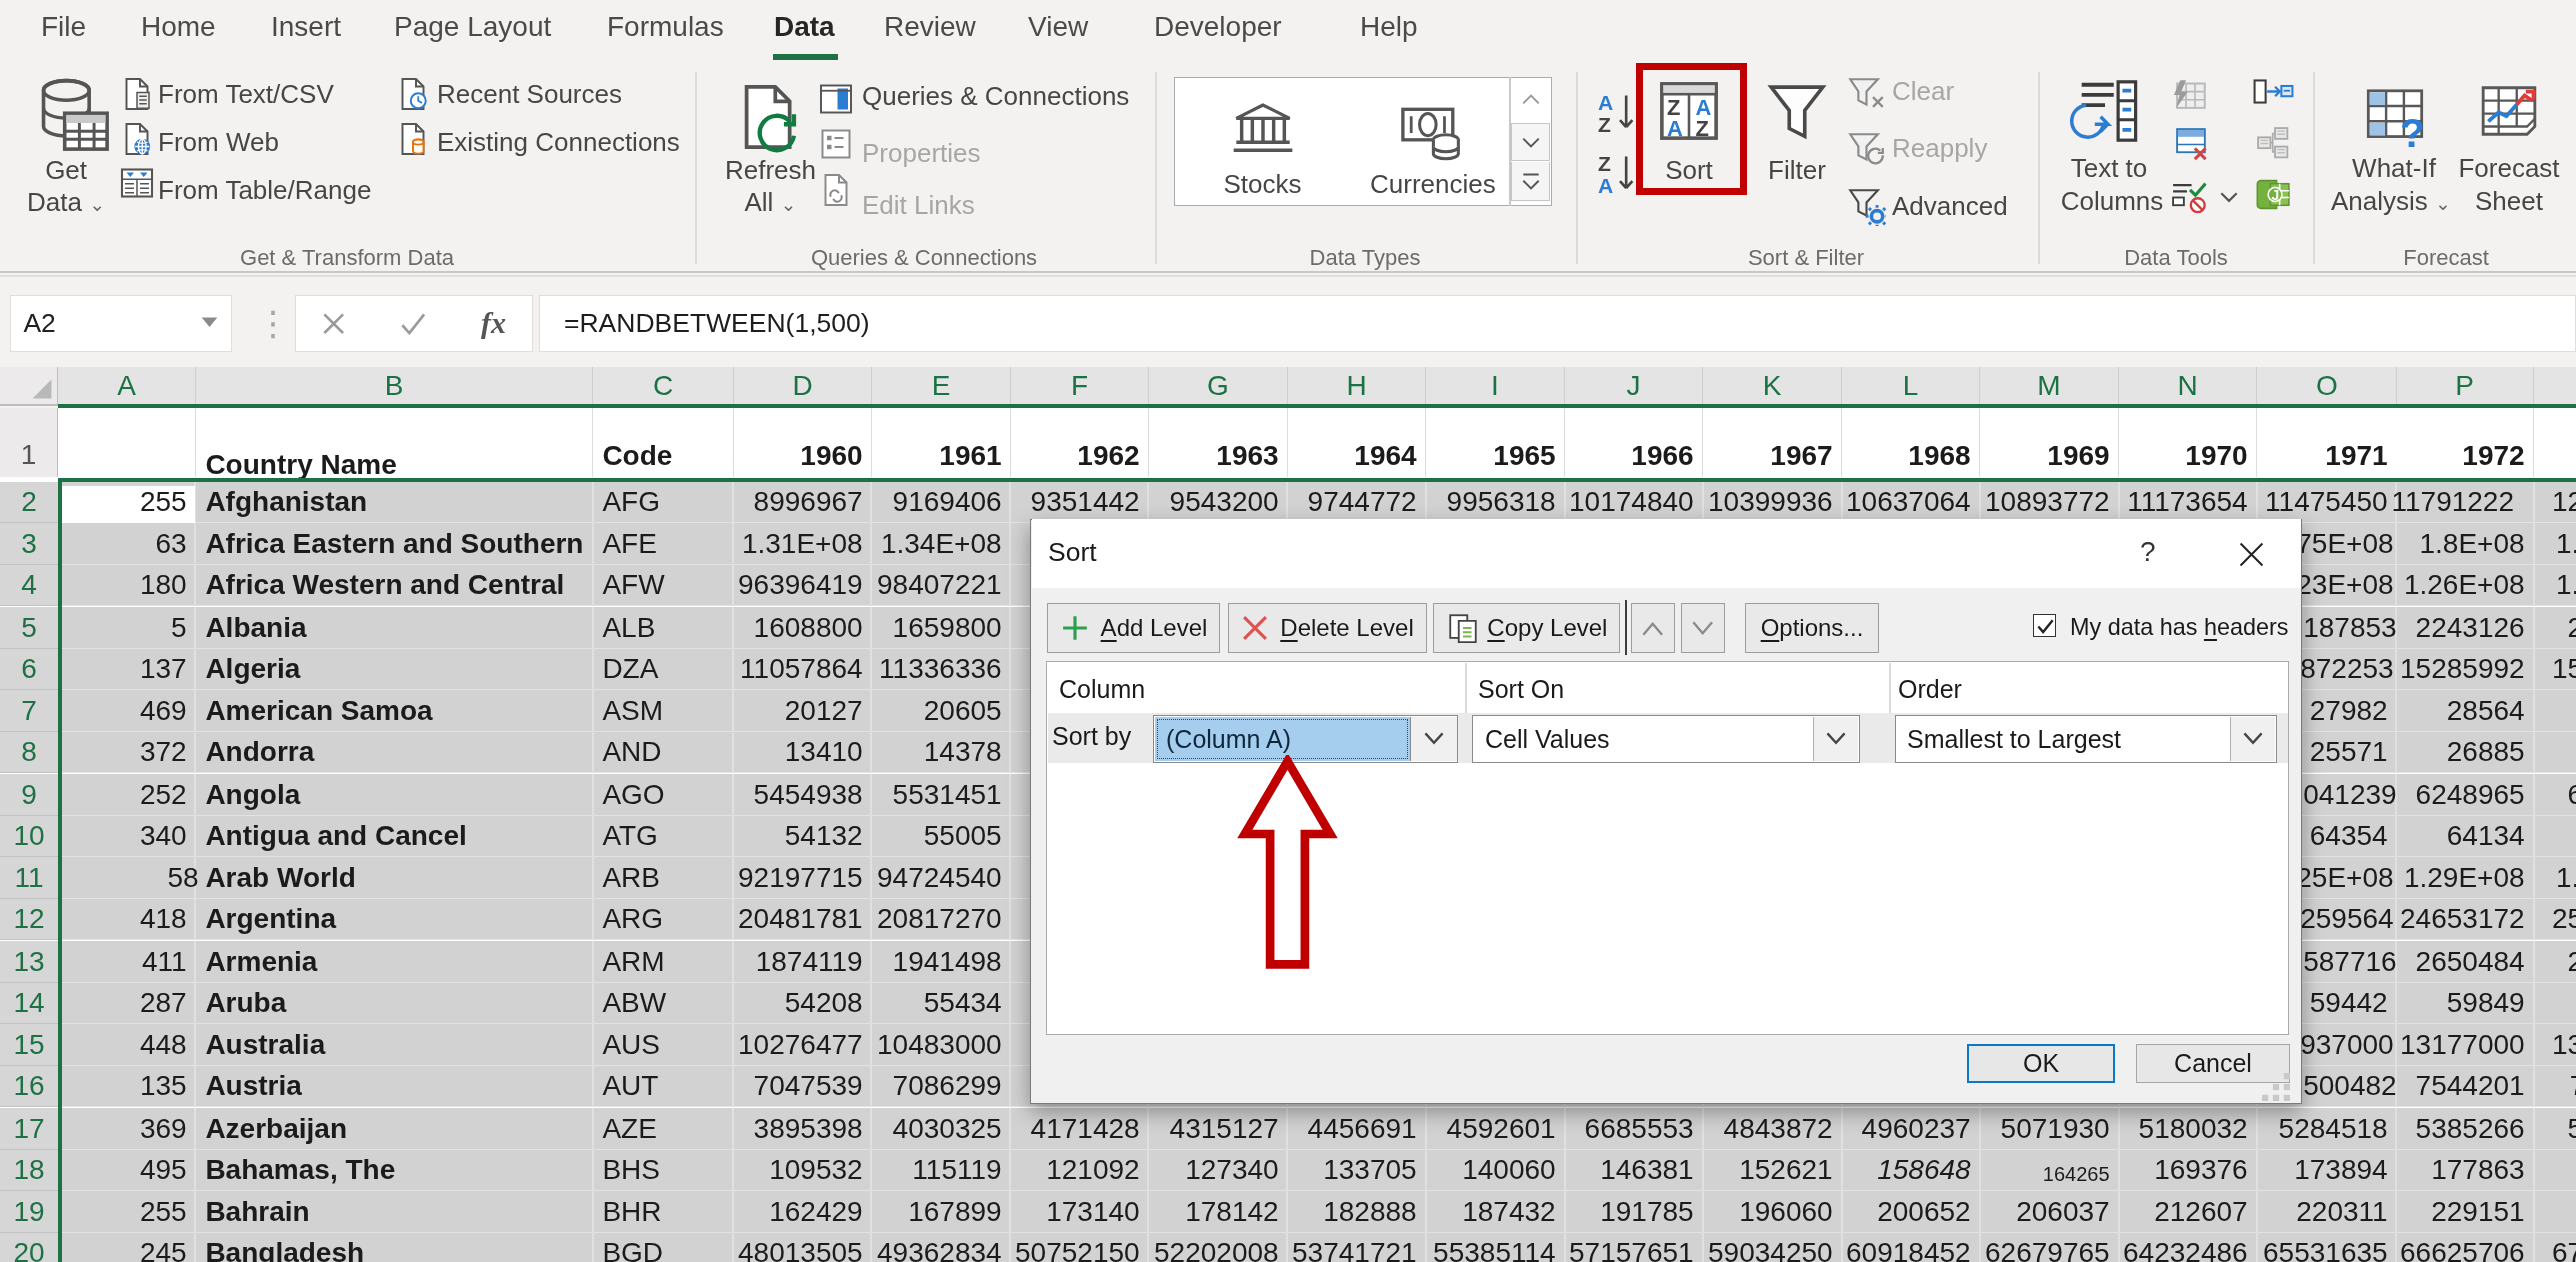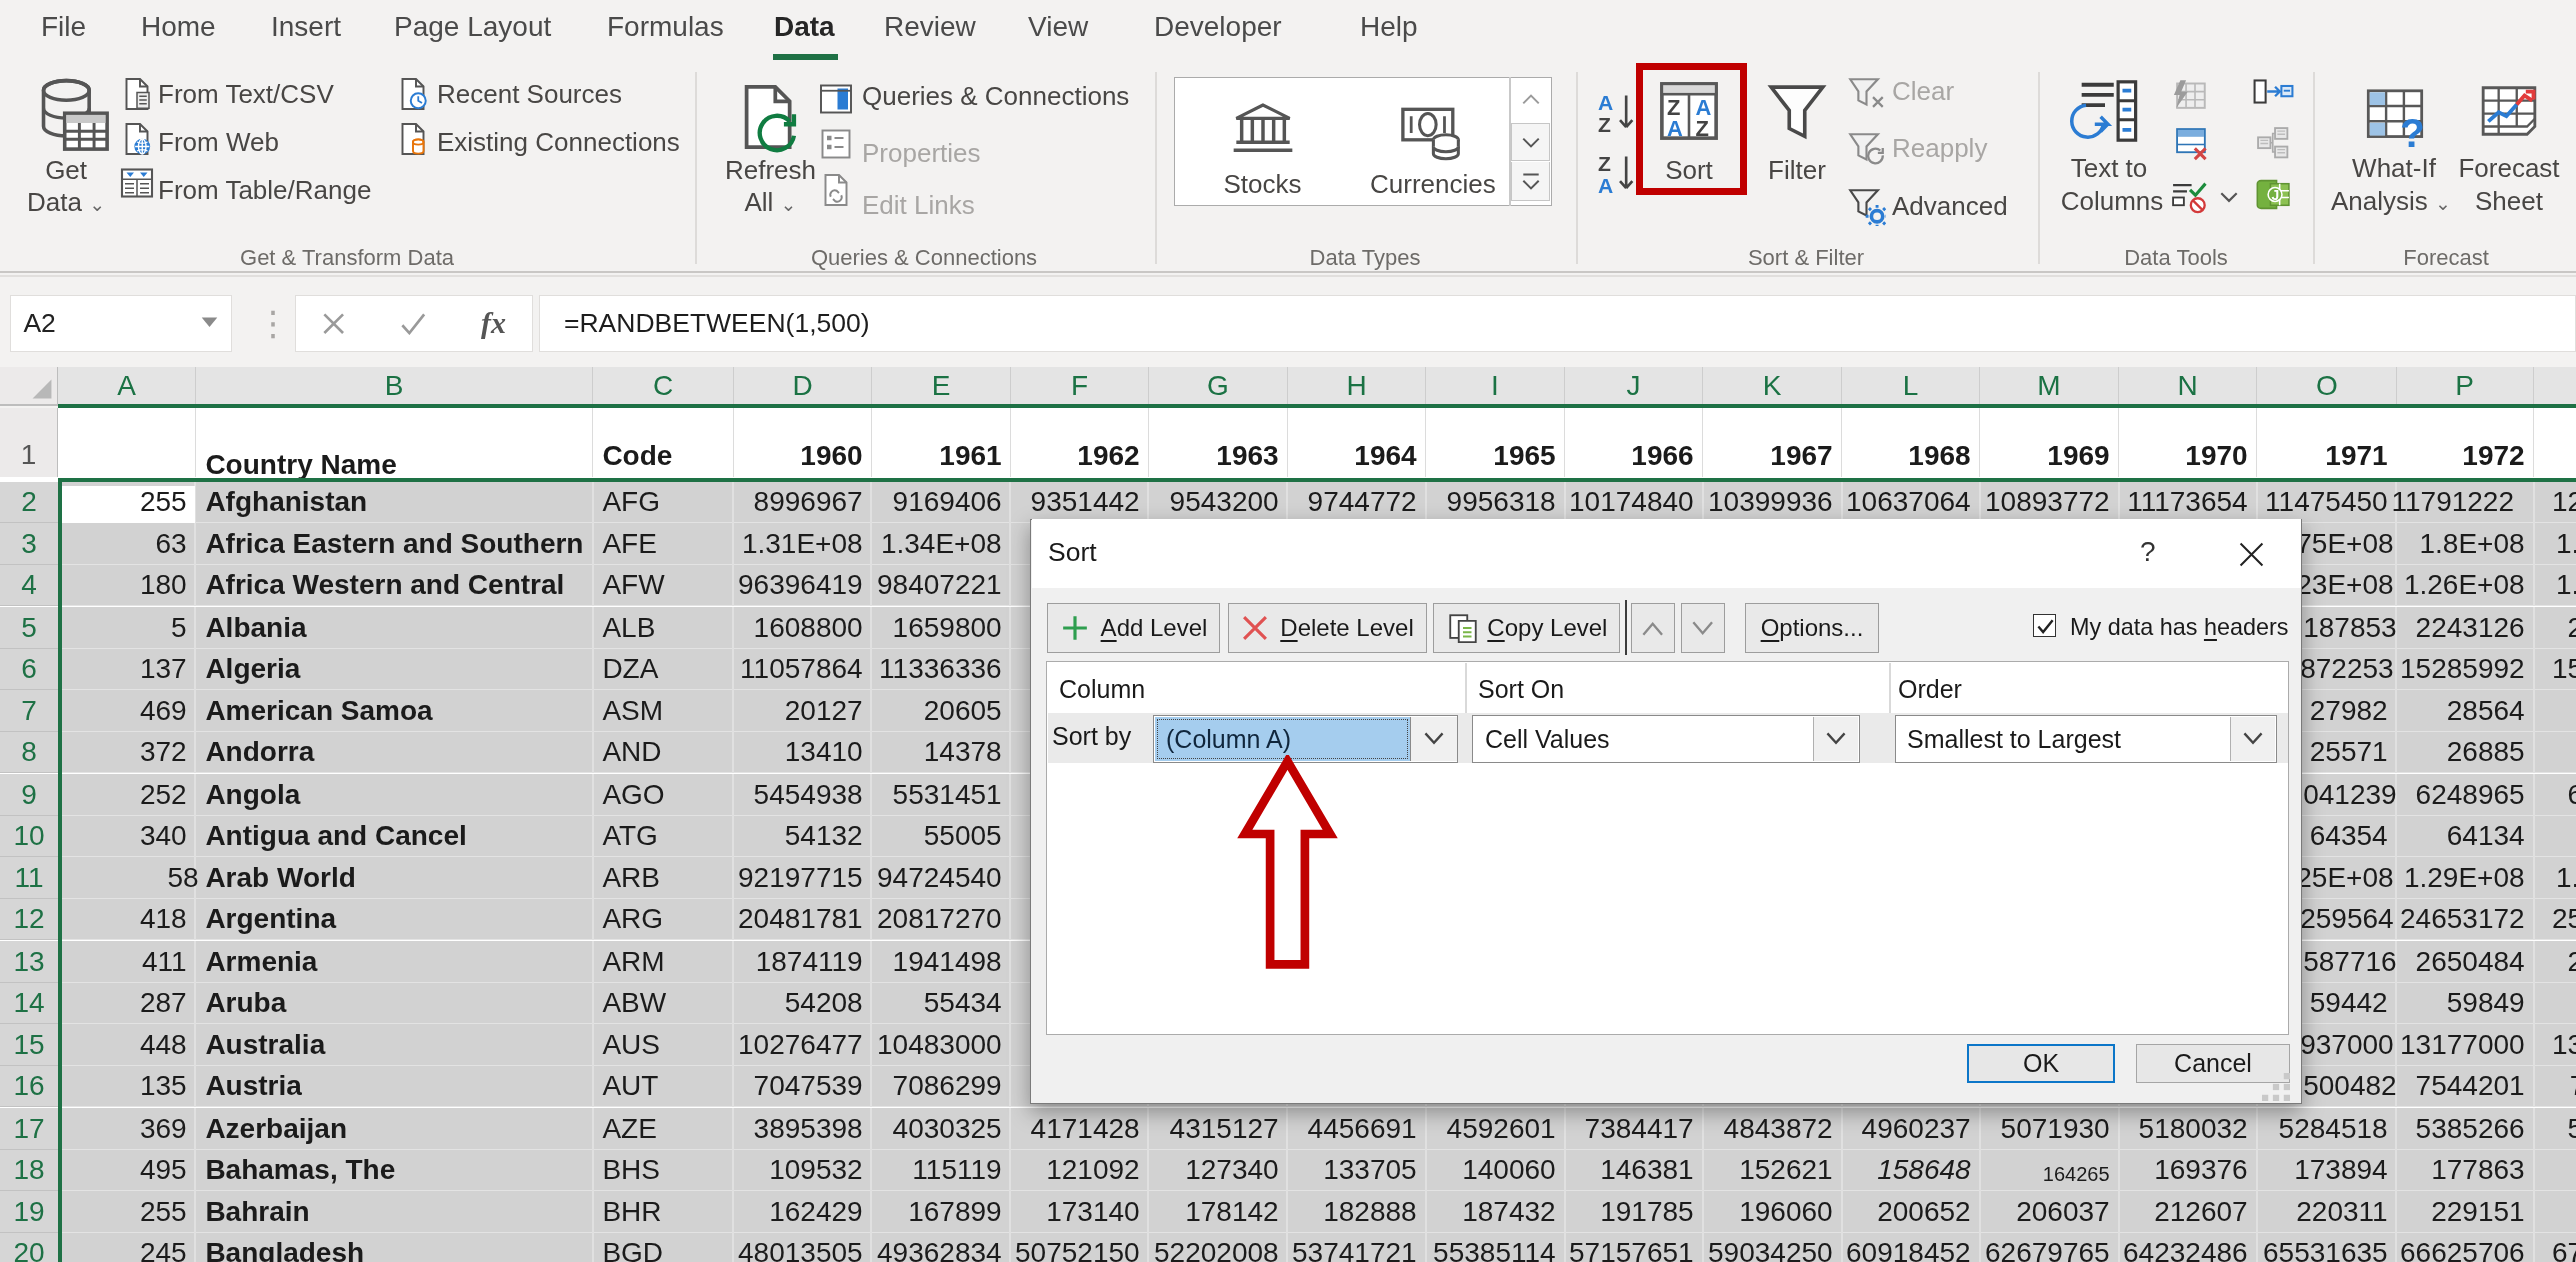--- a/index.html
+++ b/index.html
@@ -751,21 +751,21 @@
 <div style="position:absolute;left:2533px;top:1108px;width:1.6px;height:42px;background:#e0e0e0"></div>
 <div style="position:absolute;left:58px;top:1108px;width:138px;height:42px;font-size:28px;color:#1b1b1b;white-space:nowrap;display:flex;align-items:flex-end;padding-bottom:5.5px;justify-content:flex-end;padding-right:9.4px;">369</div>
 <div style="position:absolute;left:196px;top:1108px;width:397px;height:42px;font-size:28px;color:#1b1b1b;white-space:nowrap;display:flex;align-items:flex-end;padding-bottom:5.5px;font-weight:bold;justify-content:flex-start;padding-left:9.4px;">Azerbaijan</div>
 <div style="position:absolute;left:593px;top:1108px;width:141px;height:42px;font-size:28px;color:#1b1b1b;white-space:nowrap;display:flex;align-items:flex-end;padding-bottom:5.5px;justify-content:flex-start;padding-left:9.4px;">AZE</div>
 <div style="position:absolute;left:734px;top:1108px;width:138px;height:42px;font-size:28px;color:#1b1b1b;white-space:nowrap;display:flex;align-items:flex-end;padding-bottom:5.5px;justify-content:flex-end;padding-right:9.4px;">3895398</div>
 <div style="position:absolute;left:872px;top:1108px;width:139px;height:42px;font-size:28px;color:#1b1b1b;white-space:nowrap;display:flex;align-items:flex-end;padding-bottom:5.5px;justify-content:flex-end;padding-right:9.4px;">4030325</div>
 <div style="position:absolute;left:1011px;top:1108px;width:138px;height:42px;font-size:28px;color:#1b1b1b;white-space:nowrap;display:flex;align-items:flex-end;padding-bottom:5.5px;justify-content:flex-end;padding-right:9.4px;">4171428</div>
 <div style="position:absolute;left:1149px;top:1108px;width:139px;height:42px;font-size:28px;color:#1b1b1b;white-space:nowrap;display:flex;align-items:flex-end;padding-bottom:5.5px;justify-content:flex-end;padding-right:9.4px;">4315127</div>
 <div style="position:absolute;left:1288px;top:1108px;width:138px;height:42px;font-size:28px;color:#1b1b1b;white-space:nowrap;display:flex;align-items:flex-end;padding-bottom:5.5px;justify-content:flex-end;padding-right:9.4px;">4456691</div>
 <div style="position:absolute;left:1426px;top:1108px;width:139px;height:42px;font-size:28px;color:#1b1b1b;white-space:nowrap;display:flex;align-items:flex-end;padding-bottom:5.5px;justify-content:flex-end;padding-right:9.4px;">4592601</div>
-<div style="position:absolute;left:1565px;top:1108px;width:138px;height:42px;font-size:28px;color:#1b1b1b;white-space:nowrap;display:flex;align-items:flex-end;padding-bottom:5.5px;justify-content:flex-end;padding-right:9.4px;">7384417</div>
+<div style="position:absolute;left:1565px;top:1108px;width:138px;height:42px;font-size:28px;color:#1b1b1b;white-space:nowrap;display:flex;align-items:flex-end;padding-bottom:5.5px;justify-content:flex-end;padding-right:9.4px;">6685553</div>
 <div style="position:absolute;left:1703px;top:1108px;width:139px;height:42px;font-size:28px;color:#1b1b1b;white-space:nowrap;display:flex;align-items:flex-end;padding-bottom:5.5px;justify-content:flex-end;padding-right:9.4px;">4843872</div>
 <div style="position:absolute;left:1842px;top:1108px;width:138px;height:42px;font-size:28px;color:#1b1b1b;white-space:nowrap;display:flex;align-items:flex-end;padding-bottom:5.5px;justify-content:flex-end;padding-right:9.4px;">4960237</div>
 <div style="position:absolute;left:1980px;top:1108px;width:139px;height:42px;font-size:28px;color:#1b1b1b;white-space:nowrap;display:flex;align-items:flex-end;padding-bottom:5.5px;justify-content:flex-end;padding-right:9.4px;">5071930</div>
 <div style="position:absolute;left:2119px;top:1108px;width:138px;height:42px;font-size:28px;color:#1b1b1b;white-space:nowrap;display:flex;align-items:flex-end;padding-bottom:5.5px;justify-content:flex-end;padding-right:9.4px;">5180032</div>
 <div style="position:absolute;left:2258px;top:1108px;width:139px;height:42px;font-size:28px;color:#1b1b1b;white-space:nowrap;display:flex;align-items:flex-end;padding-bottom:5.5px;justify-content:flex-end;padding-right:9.4px;">5284518</div>
 <div style="position:absolute;left:2396px;top:1108px;width:138px;height:42px;font-size:28px;color:#1b1b1b;white-space:nowrap;display:flex;align-items:flex-end;padding-bottom:5.5px;justify-content:flex-end;padding-right:9.4px;">5385266</div>
 <div style="position:absolute;left:2535px;top:1108px;width:151px;height:42px;font-size:28px;color:#1b1b1b;white-space:nowrap;display:flex;align-items:flex-end;padding-bottom:5.5px;justify-content:flex-end;padding-right:9.4px;">5493245</div>
 <div style="position:absolute;left:0;top:1150px;width:58px;height:41px;background:#d6d6d6;border-bottom:1.6px solid #c2c2c2;display:flex;align-items:center;justify-content:center;font-size:28px;color:#1e7145">18</div>
 <div style="position:absolute;left:62px;top:1150px;width:2514px;height:41px;background:#d2d2d2;border-bottom:1.6px solid #e3e3e3"></div>
 <div style="position:absolute;left:194px;top:1150px;width:1.6px;height:41px;background:#e0e0e0"></div>

